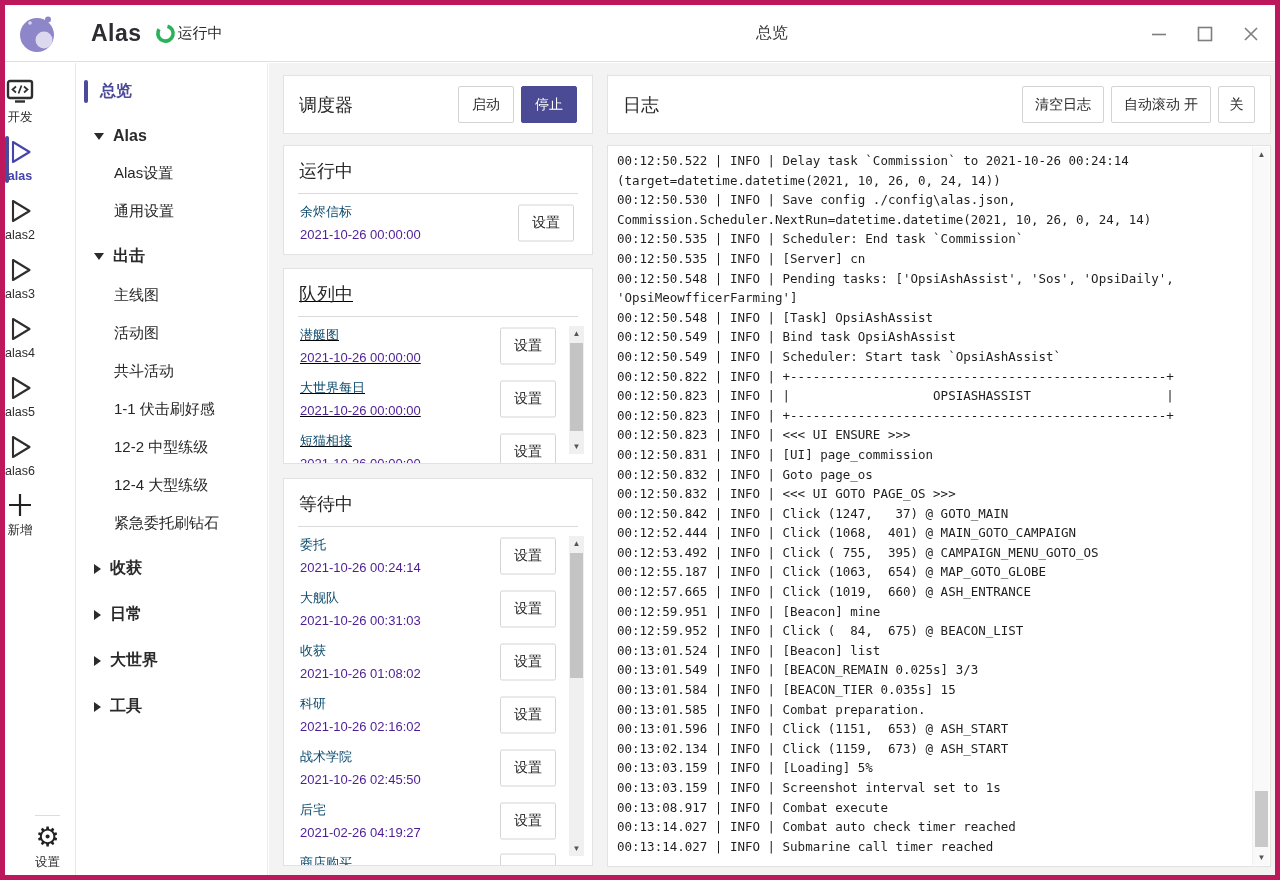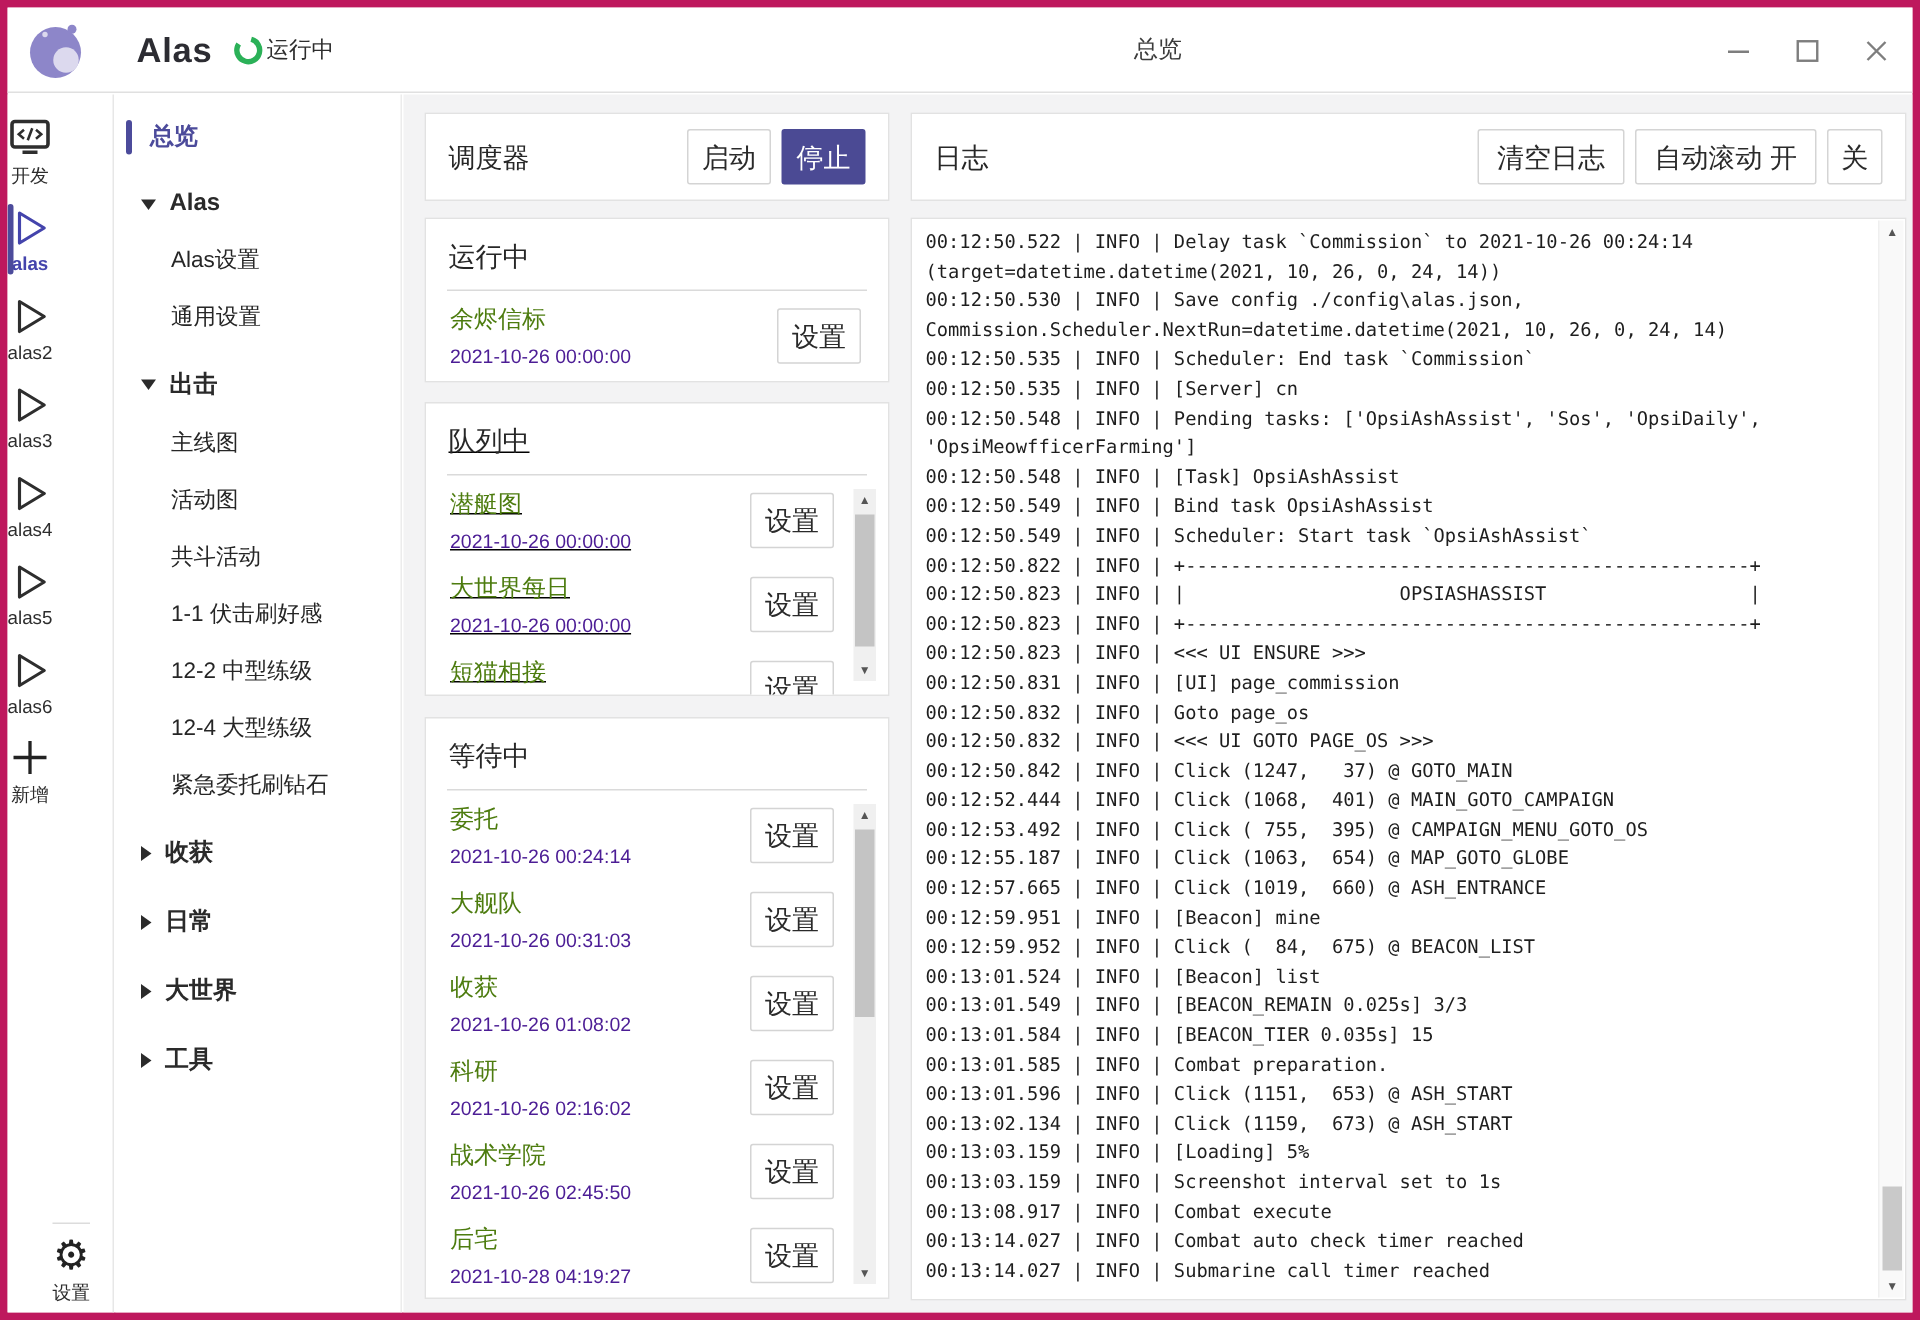--- a/index.html
+++ b/index.html
@@ -48,35 +48,35 @@
   .arrow.down { border-left:5px solid transparent; border-right:5px solid transparent; border-top:7px solid #2b2b2b; }
   .arrow.right { border-top:5px solid transparent; border-bottom:5px solid transparent; border-left:7px solid #2b2b2b; }
   
   #content-bg { position:absolute; top:58px; left:264px; right:0; bottom:0; background:#f3f3f4; }
   .card { background:#fff; border:1px solid #e2e2e2; }
   #sched-col { position:absolute; left:278px; top:70px; width:310px; }
   #log-col { position:absolute; left:602px; top:70px; width:664px; }
   .hdr-card { height:59px; display:flex; align-items:center; padding:0 15px; }
   .hdr-title { font-size:18px; color:#272727; }
   .hdr-btns { margin-left:auto; display:flex; gap:7px; }
-  .btn { background:#fff; border:1px solid #d4d4d4; color:#2a2a2a; font-size:18px; height:37px;
+  .btn { background:#fff; border:1px solid #d4d4d4; color:#2a2a2a; font-size:14px; height:37px;
     display:flex; align-items:center; justify-content:center; padding:0 12px; border-radius:2px;
     cursor:pointer; font-family:inherit; white-space:pre; }
   .btn.primary { background:#4b4a94; border-color:#4b4a94; color:#fff; }
   .btn.square { width:37px; padding:0; }
   .btn.w56 { width:56px; padding:0; }
   .section-card { position:relative; overflow:hidden; }
   #running-card { margin-top:11px; height:110px; }
   #pending-card { margin-top:13px; height:196px;text-decoration:underline; }
   #waiting-card { margin-top:14px; height:388px; }
   .card-title { font-size:18px; color:#272727; padding:13px 15px 10px; }
   .card-divider { border-bottom:1px solid #dadada; margin:0 14px; }
   .task-rows { padding-top:2px; }
   .task-row { position:relative; min-height:50px; padding:7px 96px 7px 16px; }
-  .task-name { font-size:16px; color:#4d7c0f; }
+  .task-name { font-size:13px; color:#0c4a6e; }
   .task-time { font-size:13px; color:#4c1d95; margin-top:6px; }
   .task-row .setting-btn { position:absolute; top:50%; transform:translateY(-50%); }
   .r18 .setting-btn { right:18px; }
   .r36 .setting-btn { right:36px; }
   
   .fake-scroll { position:absolute; top:57px; bottom:9px; right:8px; width:15px; background:#f0f0f0; }
   .fs-arrow { position:absolute; left:0; width:15px; height:15px; font-size:8px; color:#555;
     display:flex; align-items:center; justify-content:center; }
   .fs-arrow.up { top:0; } .fs-arrow.down { bottom:0; }
   .fs-thumb { position:absolute; left:1px; width:13px; background:#c4c4c4; }
@@ -321,21 +321,21 @@
             <div class="task-time">2021-10-26 02:16:02</div>
             <button class="btn w56 setting-btn">设置</button>
           </div>
           <div class="task-row">
             <div class="task-name">战术学院</div>
             <div class="task-time">2021-10-26 02:45:50</div>
             <button class="btn w56 setting-btn">设置</button>
           </div>
           <div class="task-row">
             <div class="task-name">后宅</div>
-            <div class="task-time">2021-10-28 04:19:27</div>
+            <div class="task-time">2021-02-26 04:19:27</div>
             <button class="btn w56 setting-btn">设置</button>
           </div>
           <div class="task-row">
             <div class="task-name">商店购买</div>
             <div class="task-time"></div>
             <button class="btn w56 setting-btn">设置</button>
           </div>
         </div>
       <div class="fake-scroll">
         <span class="fs-arrow up">▲</span>

